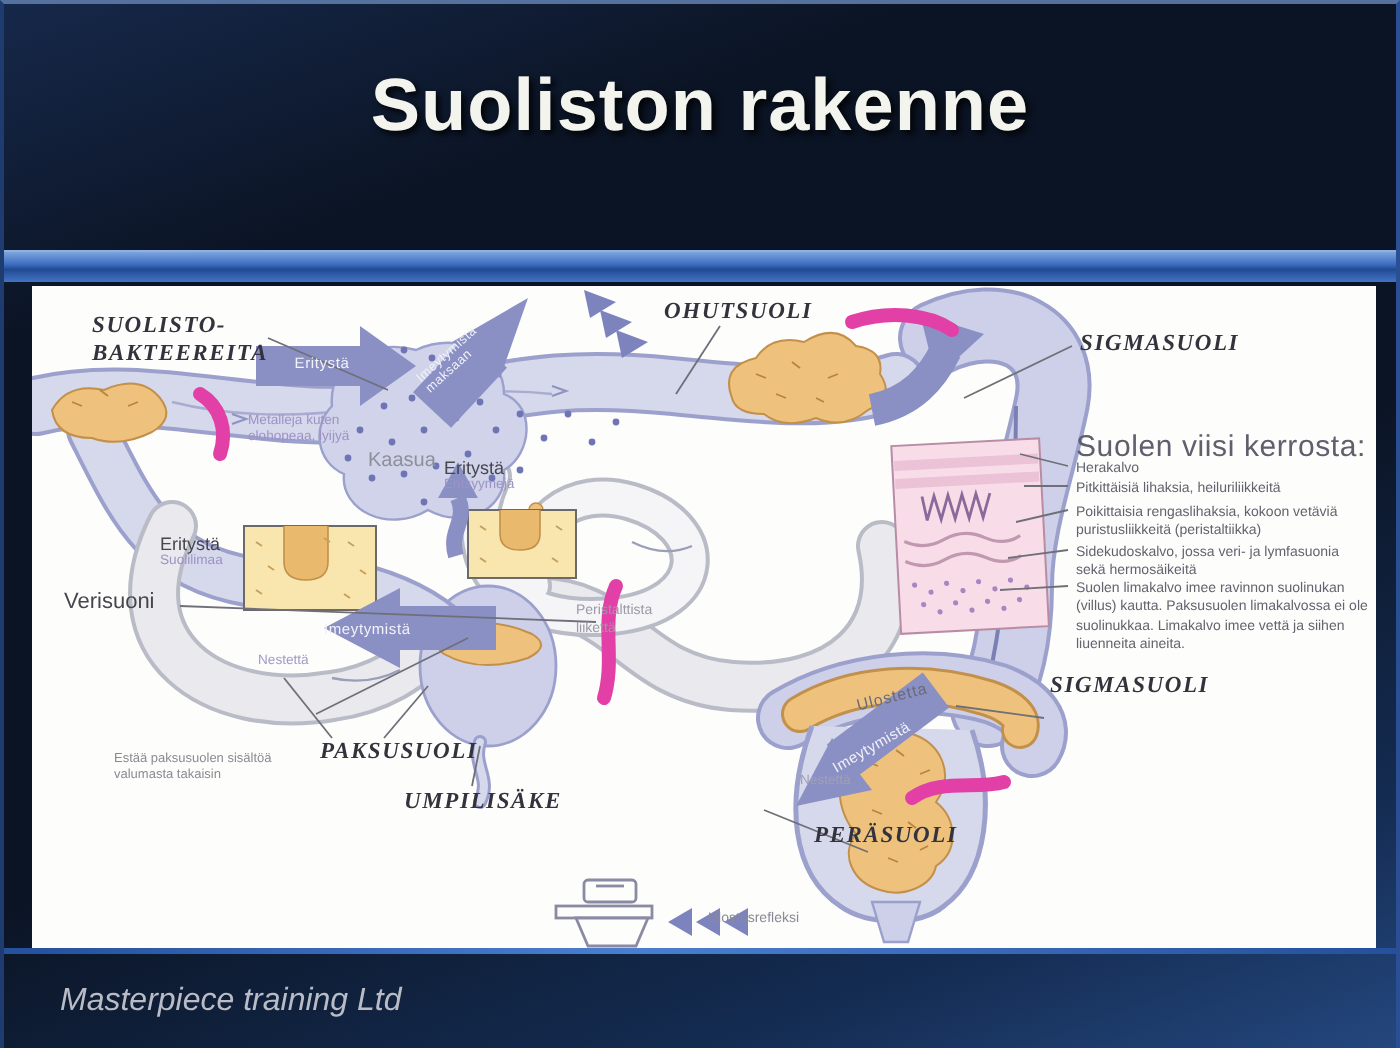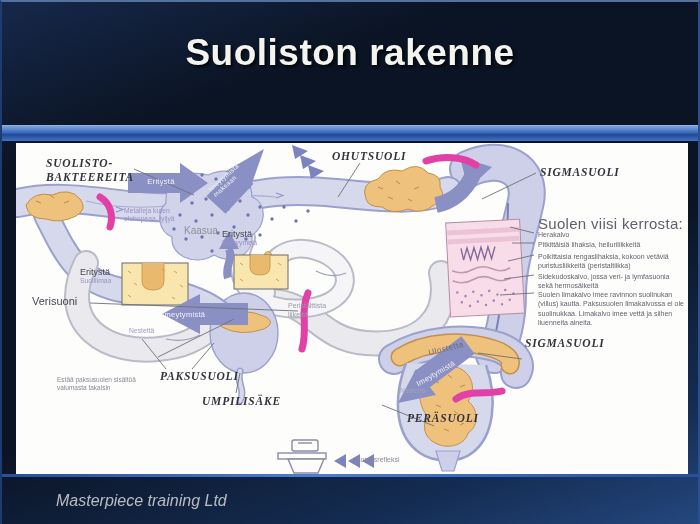--- a/index.html
+++ b/index.html
@@ -21,21 +21,21 @@
   }
   #panel{
     position:absolute;left:14px;top:141px;width:672px;height:331px;
     background:#fdfdfc;
   }
   #footer-line{
     position:absolute;left:0;top:472px;width:100%;height:3px;
     background:linear-gradient(90deg,#24509c,#4a7fd0 45%,#24509c);
   }
   #footer-text{
-    position:absolute;left:28px;top:490px;color:#b9bcc6;font-style:italic;font-size:16px;margin-left:26px;
+    position:absolute;left:28px;top:490px;color:#b9bcc6;font-style:italic;font-size:16px;
   }
   .lbl{position:absolute;white-space:nowrap;}
   .serif{
     font-family:"Liberation Serif","DejaVu Serif",serif;font-style:italic;font-weight:bold;
     font-size:11.5px;letter-spacing:.8px;color:#33333d;line-height:1.25;
   }
   .tiny{font-size:6.5px;color:#8a8a94;line-height:1.3;white-space:normal;}
   .purpletiny{font-size:6.8px;color:#9d92c6;line-height:1.25;white-space:normal;}
   .graylbl{font-size:10px;color:#8f8f9a;}
   .darklbl{font-size:9px;color:#46464f;}

